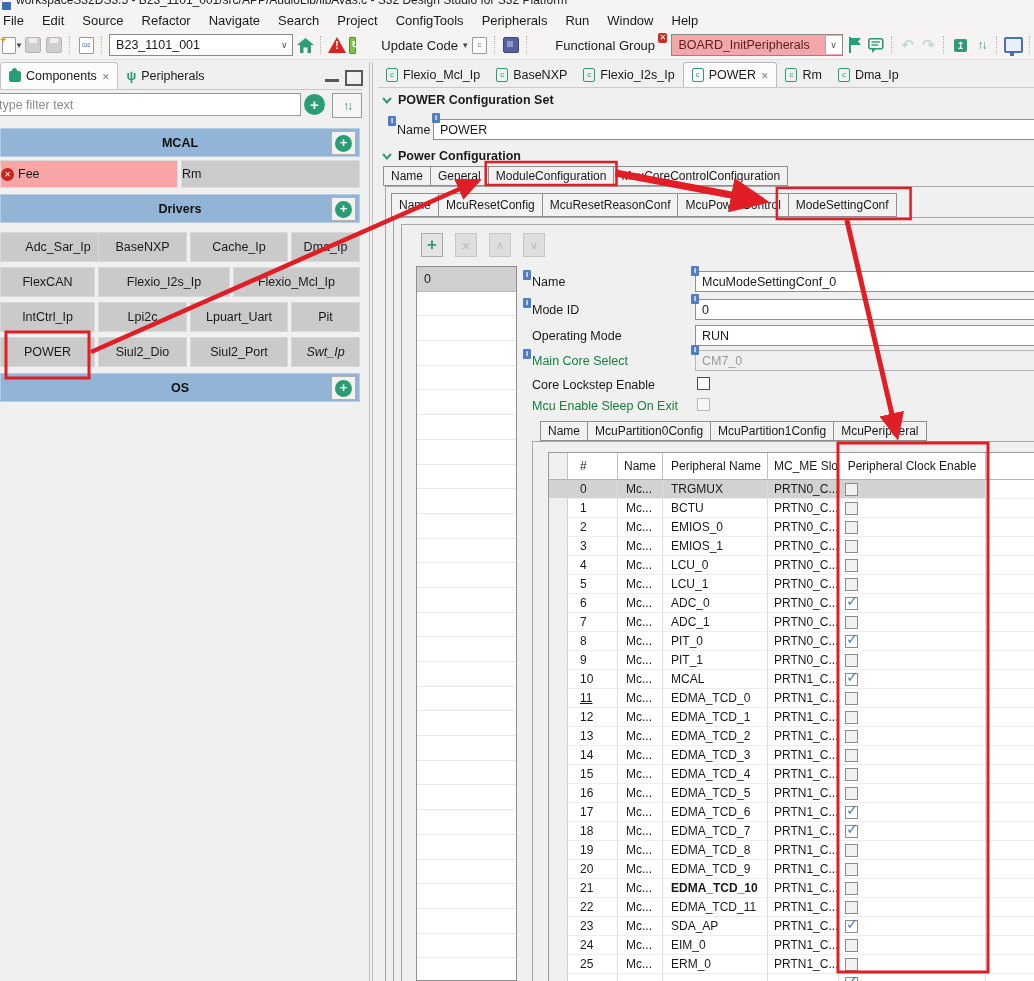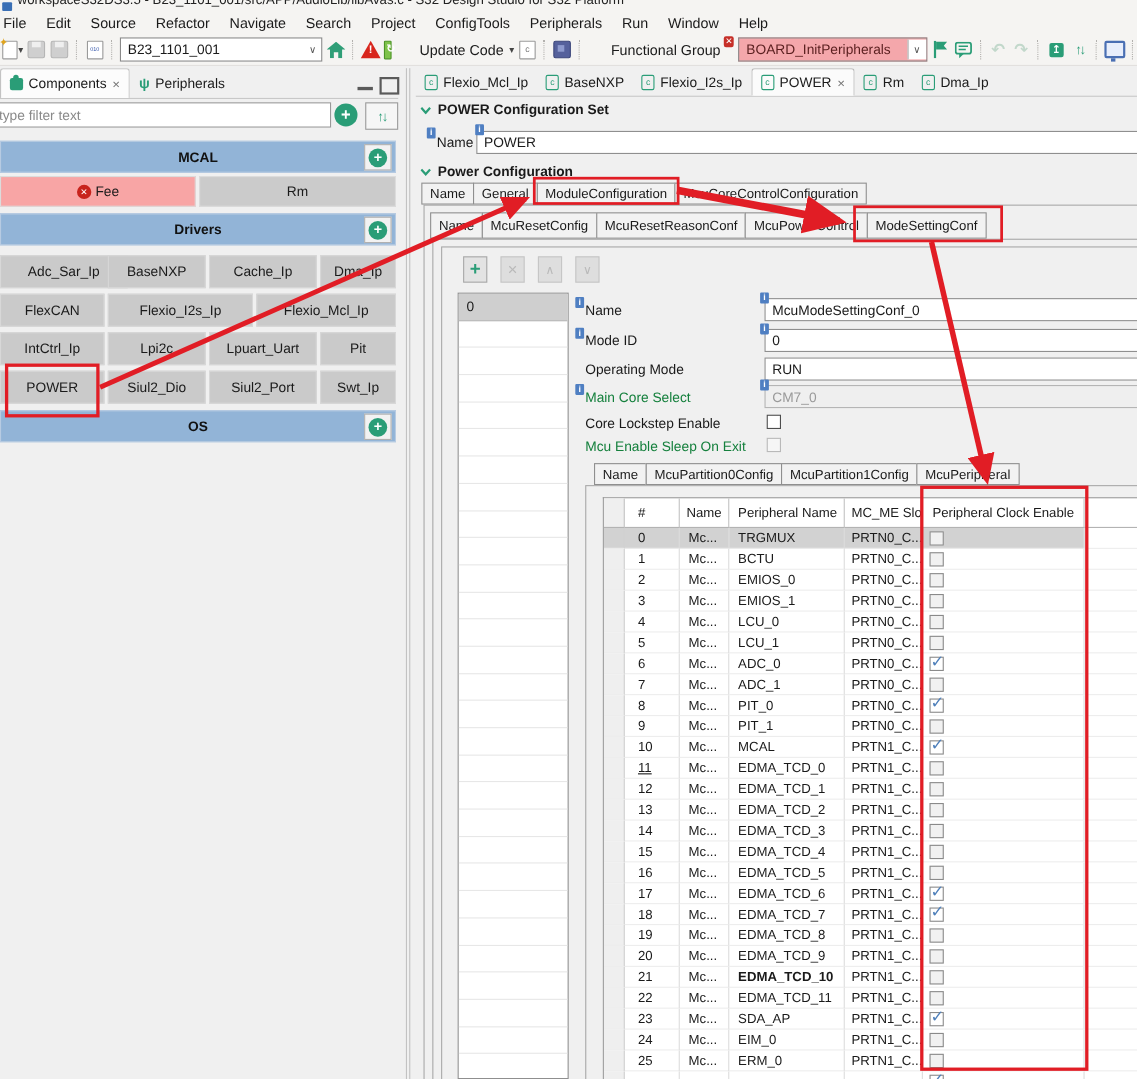--- a/index.html
+++ b/index.html
@@ -67,21 +67,21 @@
                display:flex;align-items:center;justify-content:center;line-height:0;}
   #filter-add{position:absolute;left:304px;top:1px;}
   #filter-sort{position:absolute;left:332px;top:0;width:28px;height:23px;border:1px solid #9a9a9a;background:#f6f6f6;
                display:flex;align-items:center;justify-content:center;}
   .sec-head{position:absolute;left:0;width:360px;height:29px;background:#92b4d7;border:1px solid #b7cbe2;box-sizing:border-box;
             display:flex;align-items:center;justify-content:center;font-weight:bold;font-size:12.5px;color:#111;}
   .sec-add{position:absolute;width:25px;height:24px;background:#f2f2f2;border:1px solid #b0b0b0;
            display:flex;align-items:center;justify-content:center;box-sizing:border-box;}
   .sec-add .plus-circle{width:17px;height:17px;font-size:13px;}
   .comp-btn{position:absolute;top:160px;height:28px;background:#cbcbcb;border:1px solid #dcdcdc;box-sizing:border-box;
-            display:flex;align-items:center;justify-content:center;gap:4px;font-size:12.5px;}
+            display:flex;align-items:center;gap:4px;font-size:12.5px;}
   .comp-btn.err{background:#f8a5a5;}
   .err-ic{width:13px;height:13px;border-radius:50%;background:#c8231c;color:#fff;font-size:8px;line-height:13px;
           text-align:center;font-weight:bold;}
   .err-ic::before{content:"✕";}
   .drv-btn{position:absolute;height:30px;background:#cacaca;border:1px solid #d8d8d8;box-sizing:border-box;
            display:flex;align-items:center;justify-content:center;font-size:12.5px;}
   #sash-l1{position:absolute;left:369px;top:62px;width:1px;height:919px;background:#c2c2c2;}
   #sash-l2{position:absolute;left:372px;top:62px;width:1px;height:919px;background:#c2c2c2;}
 
   
@@ -301,21 +301,21 @@
       <div class="drv-btn" style="left: 0px; top: 267px; width: 95px;">FlexCAN</div>
       <div class="drv-btn" style="left: 98px; top: 267px; width: 132px;">Flexio_I2s_Ip</div>
       <div class="drv-btn" style="left: 233px; top: 267px; width: 127px;">Flexio_Mcl_Ip</div>
       <div class="drv-btn" style="left: 0px; top: 302px; width: 95px;">IntCtrl_Ip</div>
       <div class="drv-btn" style="left: 98px; top: 302px; width: 89px;">Lpi2c</div>
       <div class="drv-btn" style="left: 190px; top: 302px; width: 98px;">Lpuart_Uart</div>
       <div class="drv-btn" style="left: 291px; top: 302px; width: 69px;">Pit</div>
       <div class="drv-btn" id="power-btn" style="left: 0px; top: 337px; width: 95px;">POWER</div>
       <div class="drv-btn" style="left: 98px; top: 337px; width: 89px;">Siul2_Dio</div>
       <div class="drv-btn" style="left: 190px; top: 337px; width: 98px;">Siul2_Port</div>
-      <div class="drv-btn" style="left: 291px; top: 337px; width: 69px;">Swt_Ip</div>
+      <div class="drv-btn" style="left: 291px; top: 337px; width: 69px; font-style: italic;">Swt_Ip</div>
     </div>
 
   <div class="sec-head" style="top:373px;">
       <span>OS</span>
     </div>
   <div class="sec-add" style="left:331px;top:376px;">
       <span class="plus-circle">+</span>
     </div>
 
   <div id="sash-l1"></div>

